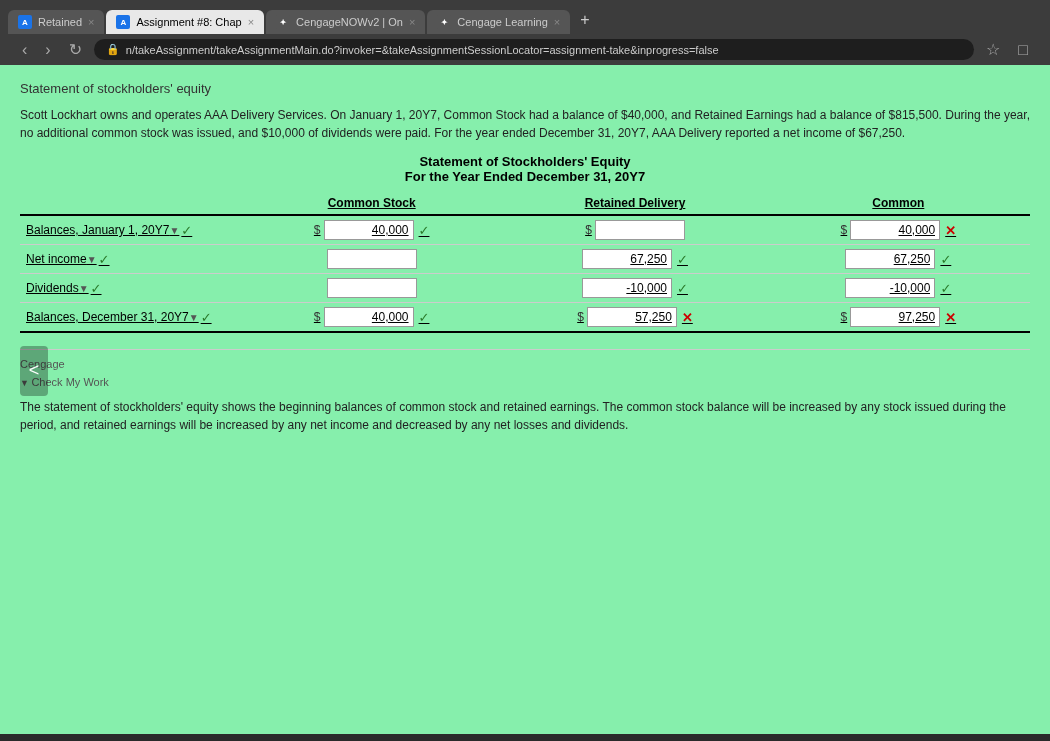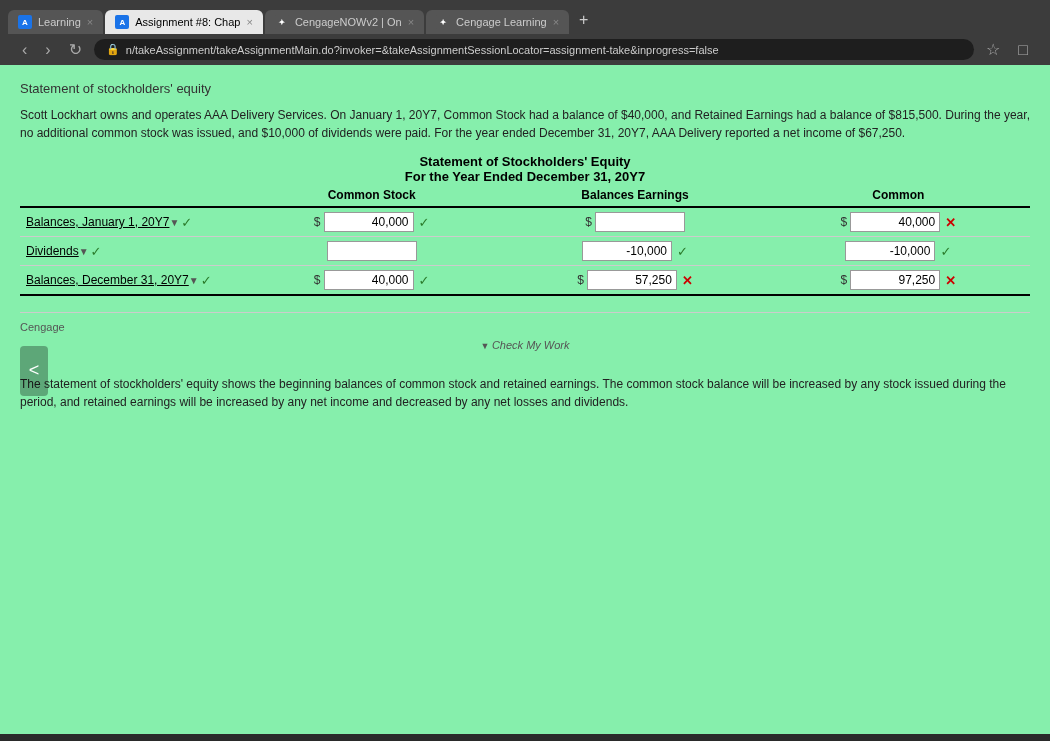--- a/index.html
+++ b/index.html
@@ -132,25 +132,27 @@
     }
     .statement-heading {
       font-size: 13px;
       font-weight: bold;
       text-align: center;
     }
     .statement-period {
       font-size: 13px;
       font-weight: bold;
       text-align: center;
+      margin-bottom: 8px;
     }
 
     .stmt-table {
       width: 100%;
       border-collapse: collapse;
+      text-decoration: underline;
     }
     .stmt-table thead tr th {
       font-weight: bold;
       font-size: 12px;
       padding: 4px 8px;
       border-bottom: 2px solid #000;
       text-align: center;
     }
     .stmt-table thead tr th:first-child {
       text-align: left;
@@ -220,23 +222,21 @@
       margin-top: 8px;
     }
     .feedback-label {
       font-size: 11px;
       color: #555;
       margin-bottom: 6px;
     }
     .check-my-work {
       font-size: 11px;
       color: #555;
-      font-style: italic;
-      margin-bottom: 24px;
-      text-align: center;
+      margin-bottom: 10px;
     }
     .check-my-work::before {
       content: "▼ ";
       font-size: 9px;
     }
     .feedback-text {
       font-size: 12px;
       color: #222;
       line-height: 1.5;
     }
@@ -262,21 +262,21 @@
 </head>
 <body>
 
 <div class="browser-chrome">
   <div class="tab-bar">
 
     <div class="tab">
       <div class="tab-icon">
           <span>A</span>
         </div>
-      <span>Learning</span>
+      <span>Retained</span>
       <span class="tab-close">×</span>
     </div>
 
     <div class="tab active">
       <div class="tab-icon">
           <span>A</span>
         </div>
       <span>Assignment #8: Chap</span>
       <span class="tab-close">×</span>
     </div>
@@ -322,21 +322,21 @@
 
   <div class="statement-container">
     <div class="statement-heading">Statement of Stockholders' Equity</div>
     <div class="statement-period">For the Year Ended December 31, 20Y7</div>
 
     <table class="stmt-table">
       <thead>
         <tr>
           <th></th>
           <th>Common Stock</th>
-          <th>Balances Earnings</th>
+          <th>Retained Delivery</th>
           <th>Common</th>
         </tr>
       </thead>
       <tbody>
 
         <tr>
           <td>
             <div class="row-label-cell">
               <span class="row-label">Balances, January 1, 20Y7</span>
               <span class="dropdown-arrow">▼</span>
@@ -358,20 +358,46 @@
           </td>
           <td>
             <div class="cell-group">
               <span class="dollar-sign">$</span>
               <input class="input-field" type="text" value="40,000" style="">
               <span class="x-red">✕</span>
             </div>
           </td>
         </tr>
 
+        <tr>
+          <td>
+            <div class="row-label-cell">
+              <span class="row-label">Net income</span>
+              <span class="dropdown-arrow">▼</span>
+              <span class="check-green">✓</span>
+            </div>
+          </td>
+          <td>
+            <div class="cell-group">
+              <input class="input-field" type="text" value="" style="">
+            </div>
+          </td>
+          <td>
+            <div class="cell-group">
+              <input class="input-field" type="text" value="67,250" style="">
+              <span class="check-green">✓</span>
+            </div>
+          </td>
+          <td>
+            <div class="cell-group">
+              <input class="input-field" type="text" value="67,250" style="">
+              <span class="check-green">✓</span>
+            </div>
+          </td>
+        </tr>
 
         <tr>
           <td>
             <div class="row-label-cell">
               <span class="row-label">Dividends</span>
               <span class="dropdown-arrow">▼</span>
               <span class="check-green">✓</span>
             </div>
           </td>
           <td>

